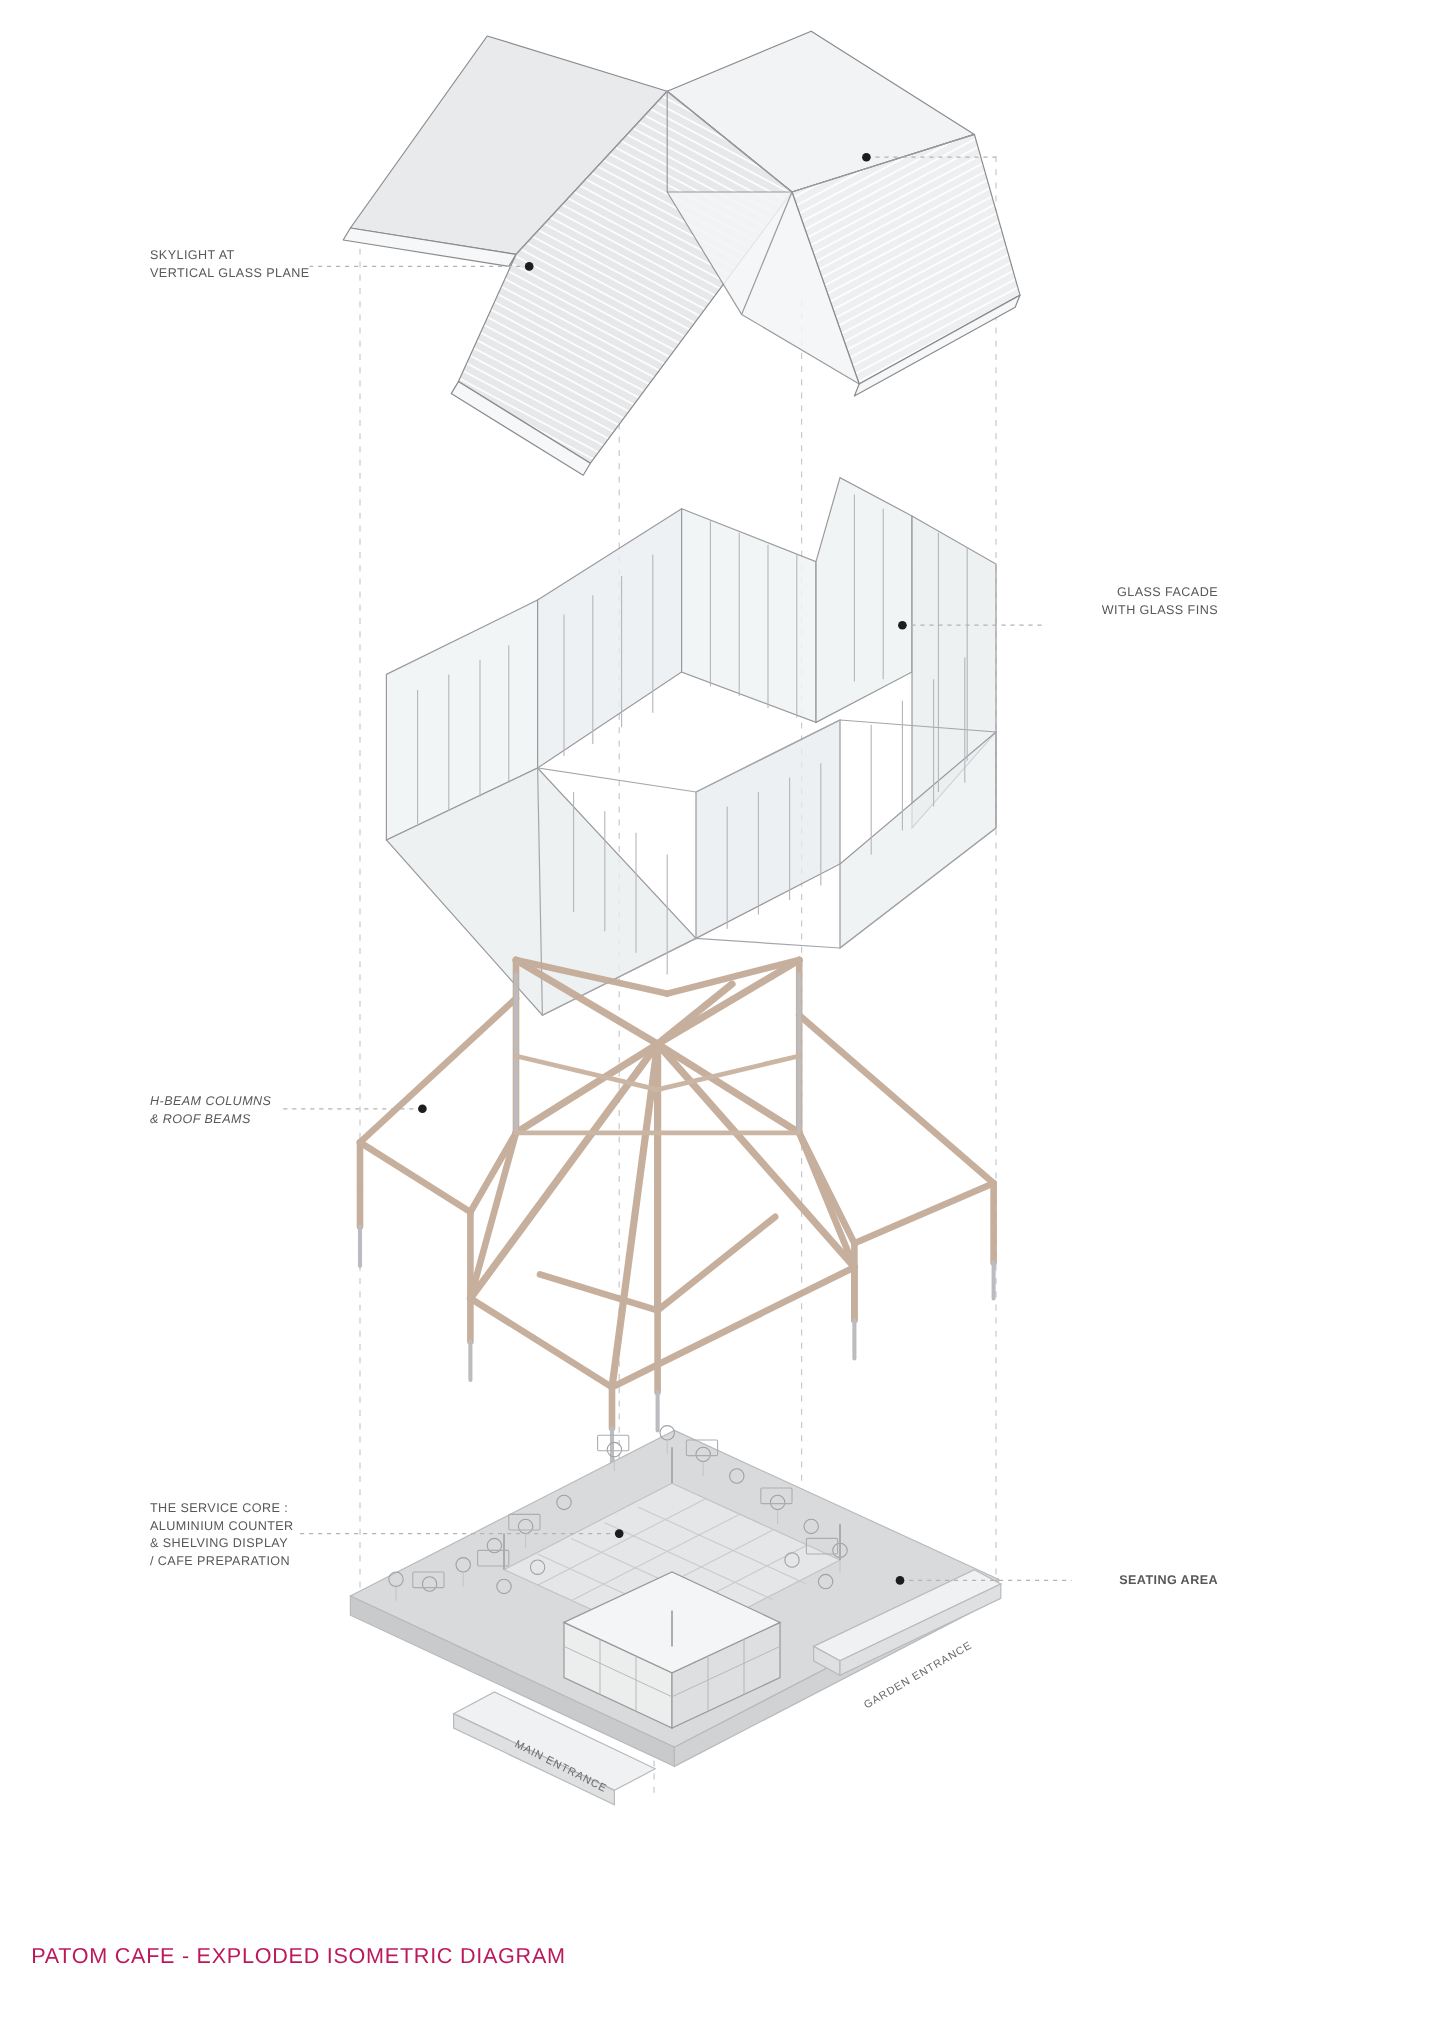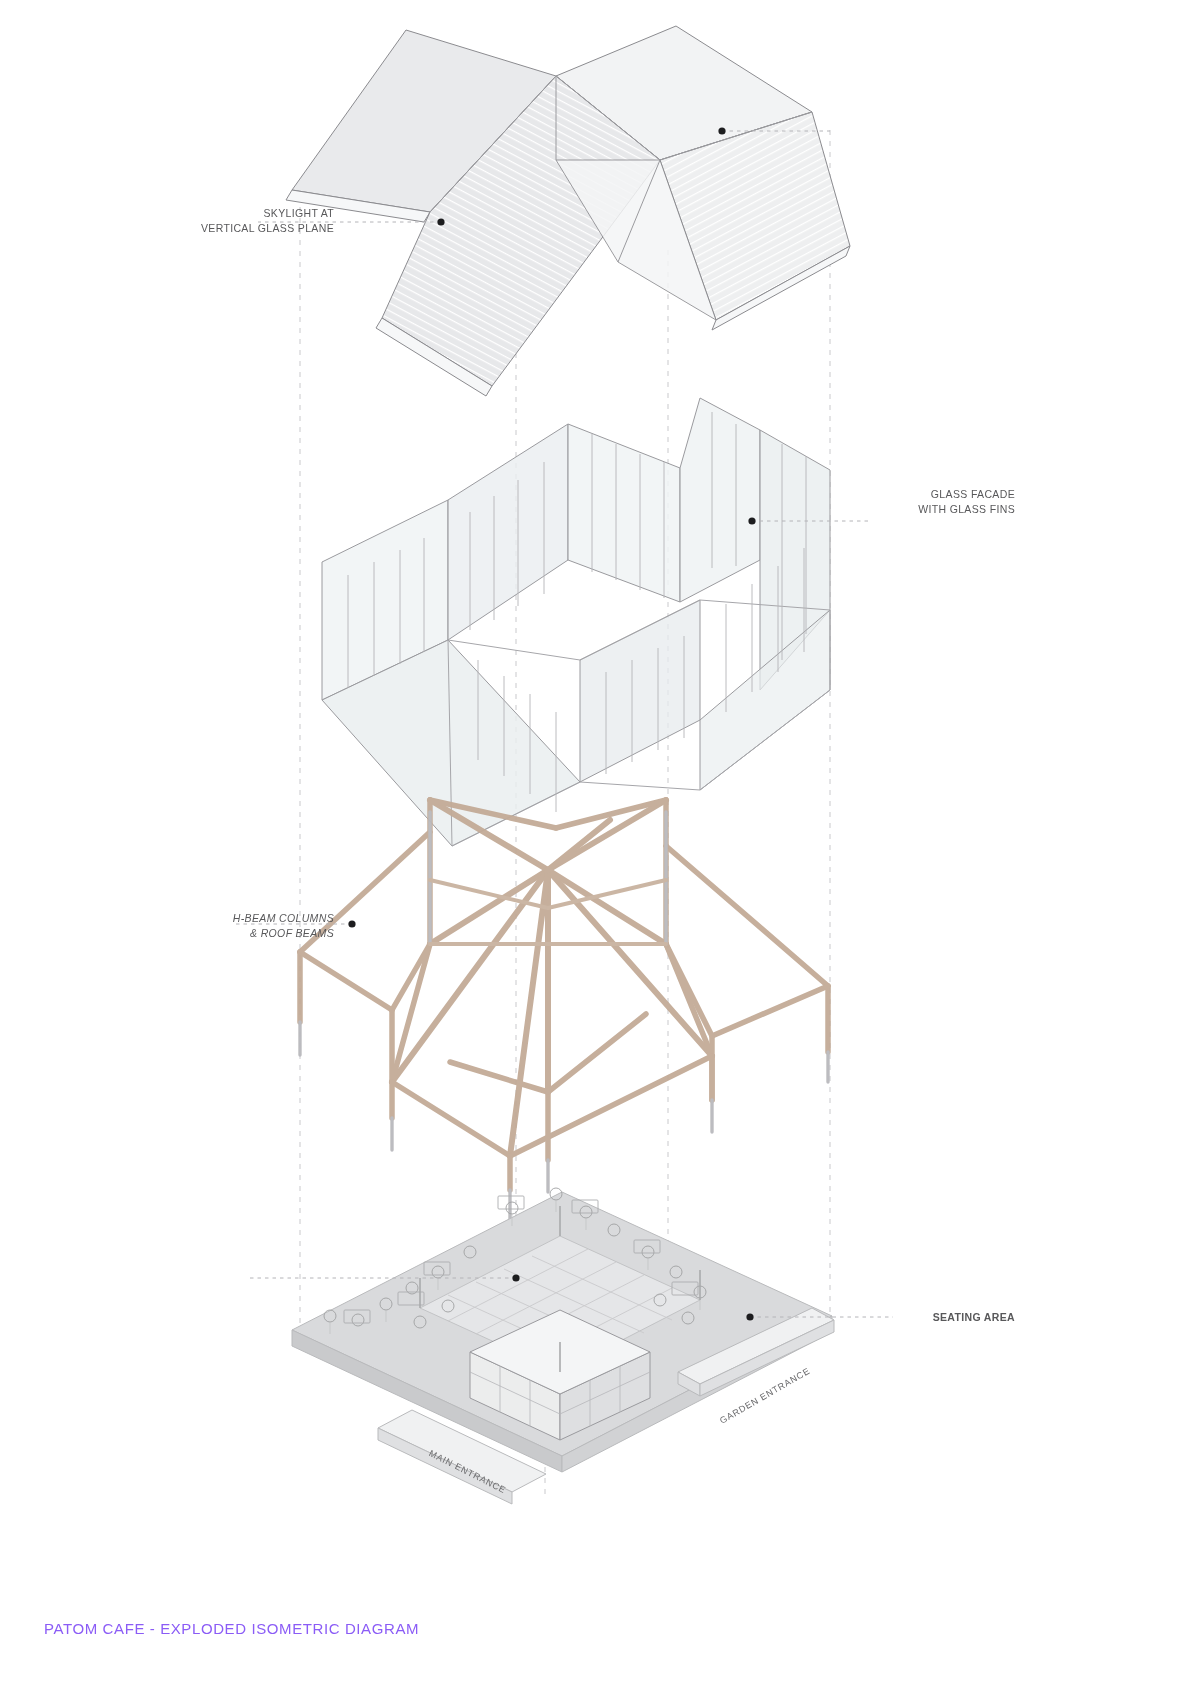--- a/index.html
+++ b/index.html
@@ -3,23 +3,23 @@
 <meta charset="utf-8">
 <style>
   html,body{margin:0;padding:0;background:#ffffff;}
   body{width:1200px;height:1697px;position:relative;overflow:hidden;
        font-family:"Liberation Sans",sans-serif;color:#4a4a4a;}
   #stage{position:absolute;inset:0;}
   svg.layer{position:absolute;left:0;top:0;width:1200px;height:1697px;overflow:visible;}
   .ann{position:absolute;font-size:10.5px;line-height:14.5px;letter-spacing:.35px;
        color:#58585a;white-space:pre-line;}
   .ann.right{text-align:right;}
-  .ann.left{text-align:right;margin-left:29px;}
-  .title{position:absolute;left:44px;top:1620px;font-size:15px;letter-spacing:.6px;
-         color:#8b5cf6;white-space:nowrap;}
+  .ann.left{text-align:left;}
+  .title{position:absolute;left:26px;top:1620px;font-size:18px;letter-spacing:.6px;
+         color:#be185d;white-space:nowrap;}
   .plinth-label{position:absolute;font-size:9px;letter-spacing:.8px;color:#6a6a6c;
        white-space:nowrap;transform-origin:left top;}
 </style>
 </head>
 <body>
 
 <div id="stage">
 
   <svg class="layer">
     <g stroke="#c9c9cc" stroke-width="1" stroke-dasharray="5 6" fill="none">
@@ -303,19 +303,23 @@
       <circle cx="750" cy="1317" r="3.6"></circle>
     </g>
   </svg>
 
   <div class="ann left" style="left:125px;top:206px;width:180px;">SKYLIGHT AT
 VERTICAL GLASS PLANE</div>
   <div class="ann right" style="left:875px;top:487px;width:140px;">GLASS FACADE
 WITH GLASS FINS</div>
   <div class="ann left" style="left:125px;top:911px;width:180px;font-style:italic;">H-BEAM COLUMNS
 &amp; ROOF BEAMS</div>
+  <div class="ann left" style="left:125px;top:1250px;width:200px;">THE SERVICE CORE :
+ALUMINIUM COUNTER
+&amp; SHELVING DISPLAY
+/ CAFE PREPARATION</div>
   <div class="ann right" style="left:900px;top:1310px;width:115px;font-weight:bold;">SEATING AREA</div>
 
   <div class="plinth-label" style="left:432px;top:1448px;transform:rotate(27deg);">MAIN ENTRANCE</div>
   <div class="plinth-label" style="left:718px;top:1417px;transform:rotate(-30deg);">GARDEN ENTRANCE</div>
 
   <div class="title">PATOM CAFE - EXPLODED ISOMETRIC DIAGRAM</div>
 </div>
 
 </body></html>

